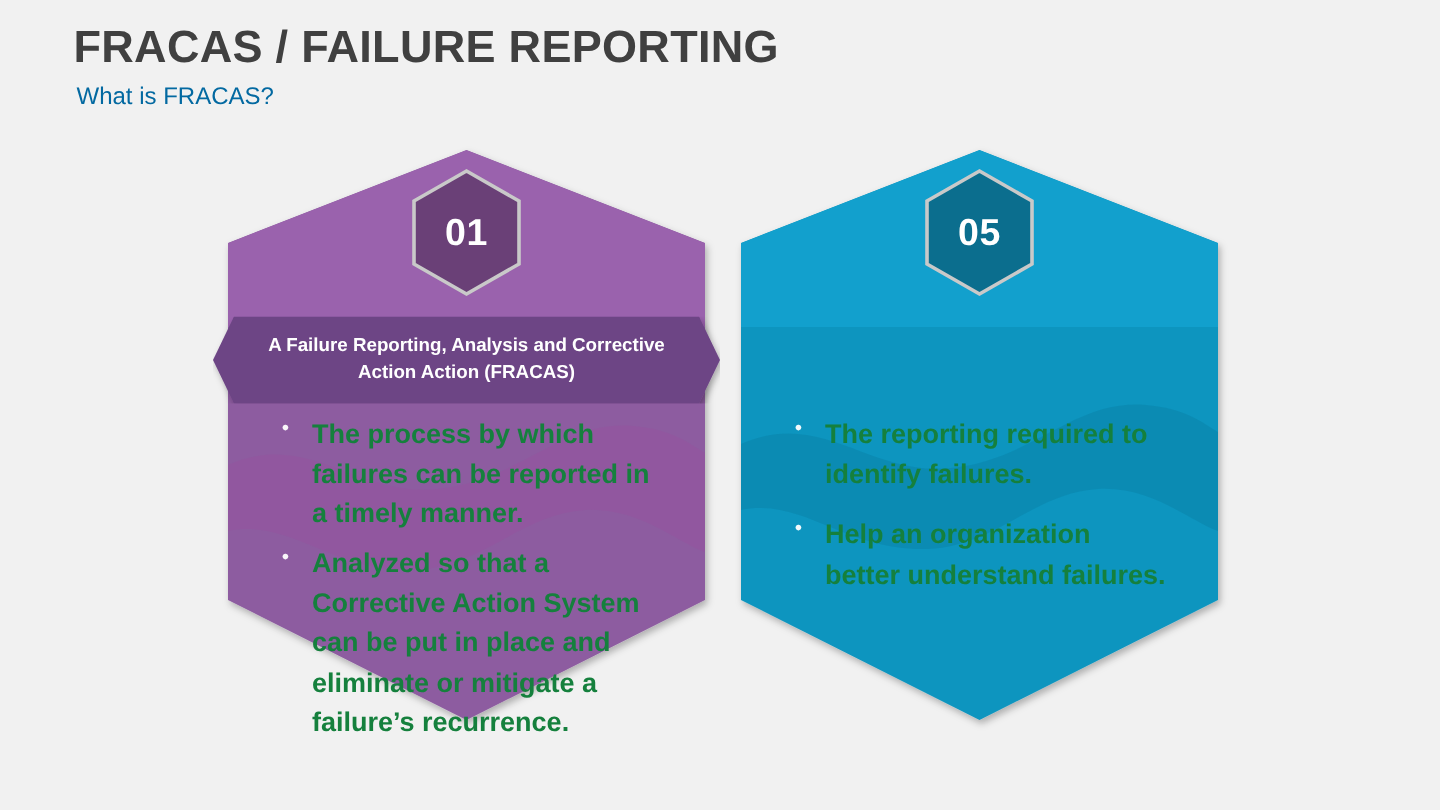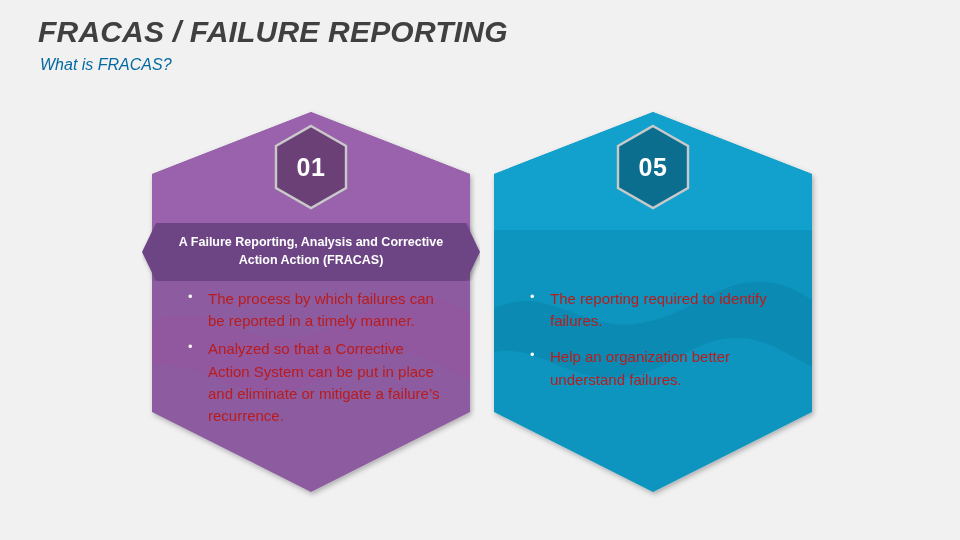--- a/index.html
+++ b/index.html
@@ -6,31 +6,31 @@
   body{
     width:960px;height:540px;
     background:#f1f1f1;
     font-family:"Liberation Sans", sans-serif;
     overflow:hidden;
     position:relative;
   }
   .slide{position:absolute;inset:0;}
 
   
-  .header{position:absolute;left:38px;top:14px;width:700px;font-style:italic;}
+  .header{position:absolute;left:49px;top:14px;width:700px;}
   .title{
     font-size:30px;font-weight:bold;letter-spacing:.2px;
     color:#404040;line-height:1.2;margin:0;white-space:nowrap;
   }
   .subtitle{
     font-size:16px;color:#0369a1;margin:6px 0 0 2px;font-weight:normal;
   }
 
   
-  .card{position:absolute;top:112px;width:318px;height:380px;}
+  .card{position:absolute;top:100px;width:318px;height:380px;}
   .card-left{left:152px;}
   .card-right{left:494px;}
 
   .hexwrap{position:absolute;inset:0;}
   .hexwrap svg{position:absolute;left:0;top:0;overflow:visible;}
 
   
   .badge{
     position:absolute;top:12px;left:50%;transform:translateX(-50%);
     width:76px;height:86px;
@@ -56,22 +56,22 @@
   }
 
   
   .bullets{
     position:absolute;left:0;top:176px;width:318px;
     z-index:2;padding:0 30px 0 34px;box-sizing:border-box;
     margin:0;list-style:none;
   }
   .bullets li{
     position:relative;
-    color:#b91c1c;font-size:15px;line-height:1.48;
-    padding-left:22px;margin-bottom:6px;
+    color:#15803d;font-size:18px;line-height:1.48;
+    padding-left:22px;margin-bottom:6px;font-weight:bold;
   }
   .bullets li::before{
     content:"\2022";position:absolute;left:2px;top:-1px;
     font-size:13px;color:#ffffff;opacity:.95;
   }
   .bullets.spaced li{margin-bottom:14px;}
 </style>
 </head>
 <body>
 

